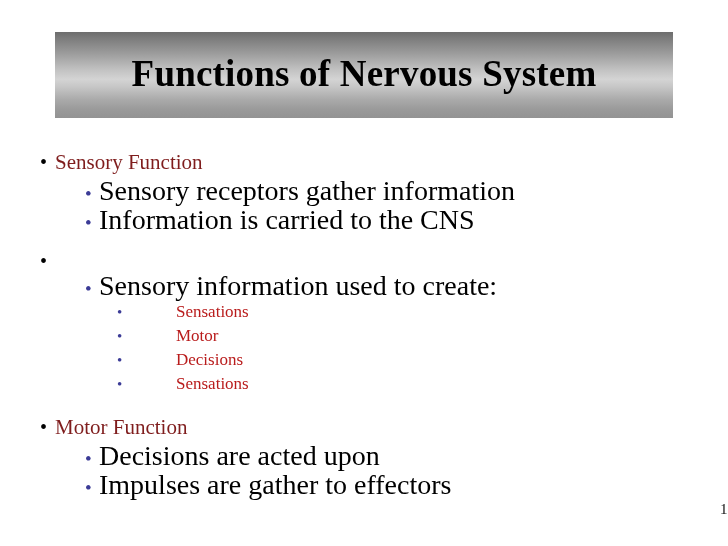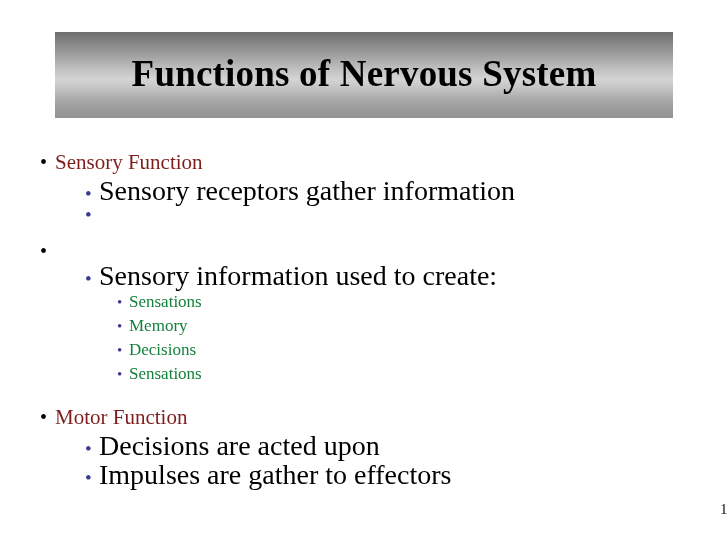--- a/index.html
+++ b/index.html
@@ -107,23 +107,24 @@
     padding-left: 117px;
   }
   .lvl3 .bullet {
     color: #3b3b96;
     font-size: 15px;
     line-height: 1;
     width: 12px;
     flex: none;
   }
   .lvl3 .label {
-    color: #15803d;
+    color: #b91c1c;
     font-size: 17px;
     line-height: 24px;
+    margin-left: 47px;
   }
 
   .group-gap {
     height: 17px;
   }
 
   
   #page-number {
     position: absolute;
     right: 33px;
@@ -147,38 +148,39 @@
     <div class="bullet-row lvl1">
       <span class="bullet">•</span>
       <span class="label">Sensory Function</span>
     </div>
     <div class="bullet-row lvl2">
       <span class="bullet">•</span>
       <span class="label">Sensory receptors gather information</span>
     </div>
     <div class="bullet-row lvl2">
       <span class="bullet">•</span>
+      <span class="label">Information is carried to the CNS</span>
     </div>
 
     <div class="group-gap"></div>
 
     <div class="bullet-row lvl1">
       <span class="bullet">•</span>
     </div>
     <div class="bullet-row lvl2">
       <span class="bullet">•</span>
       <span class="label">Sensory information used to create:</span>
     </div>
     <div class="bullet-row lvl3">
       <span class="bullet">•</span>
       <span class="label">Sensations</span>
     </div>
     <div class="bullet-row lvl3">
       <span class="bullet">•</span>
-      <span class="label">Memory</span>
+      <span class="label">Motor</span>
     </div>
     <div class="bullet-row lvl3">
       <span class="bullet">•</span>
       <span class="label">Decisions</span>
     </div>
     <div class="bullet-row lvl3">
       <span class="bullet">•</span>
       <span class="label">Sensations</span>
     </div>
 

